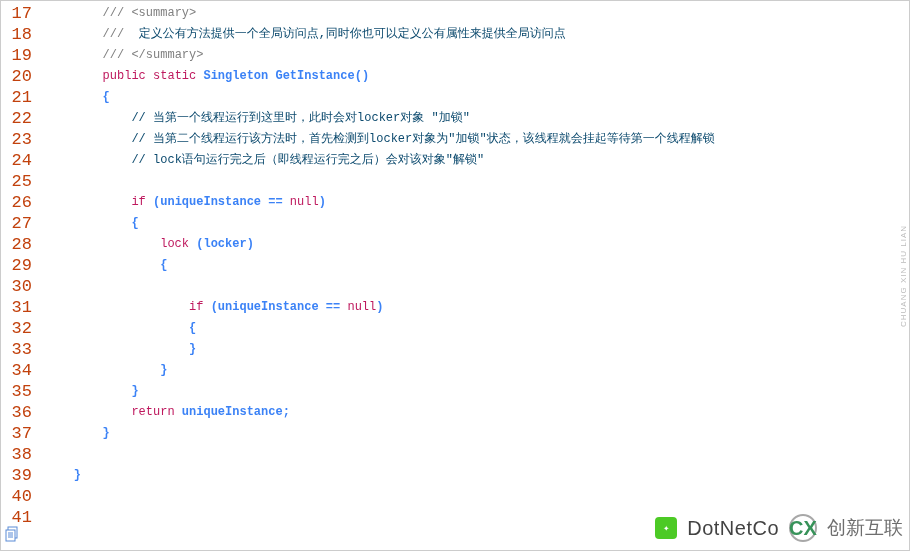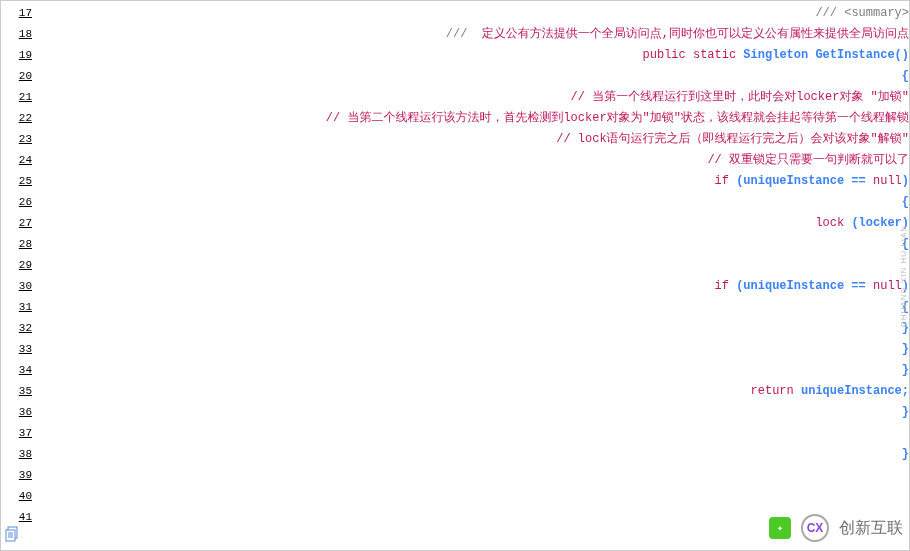--- a/index.html
+++ b/index.html
@@ -19,42 +19,40 @@
     width: 38px;
     background: #fff;
     border-right: 1px solid transparent;
     text-align: right;
     padding-top: 2px;
     flex-shrink: 0;
   }
   .gutter .ln {
     height: 21px;
     line-height: 21px;
-    color: #000000;
-    font-size: 11px;
+    color: #c2410c;
+    font-size: 17px;
     padding-right: 6px;
     font-family: "Courier New", monospace;
-    text-decoration: underline;
   }
   .code {
     flex: 1;
     padding-top: 2px;
     padding-left: 6px;
     overflow: hidden;
   }
   .code .cl {
     height: 21px;
     line-height: 21px;
     white-space: pre;
     font-family: "Courier New", monospace;
     color: #000;
-    text-align: right;
   }
   .c-gray   { color: #808080; }   
-  .c-green  { color: #be185d; }   
+  .c-green  { color: #0c4a6e; }   
   .c-blue   { color: #be185d; }   
   .c-text   { color: #3b82f6; font-weight: bold; }
 
   .toolbar {
     position: absolute;
     left: 4px;
     bottom: 4px;
   }
   .copy-icon {
     width: 16px; height: 16px;
@@ -82,31 +80,31 @@
   }
   .wechat-icon span { color:#fff; font-size:10px; font-weight:bold; }
   .overlay-text {
     font-family: Arial, sans-serif;
     font-size: 20px;
     color: #222;
     letter-spacing: 0.5px;
   }
   .cx-logo {
     font-family: Arial, sans-serif;
-    font-size: 12px;
+    font-size: 20px;
     font-weight: bold;
-    color: #6d28d9;
+    color: #15803d;
     border: 2px solid #999;
     border-radius: 50%;
     width: 28px; height: 28px;
     display:flex;align-items:center;justify-content:center;
   }
   .cx-text {
     font-family: "Microsoft YaHei", sans-serif;
-    font-size: 16px;
+    font-size: 19px;
     color: #555;
   }
   .side-text {
     position: absolute;
     right: 1px;
     top: 50%;
     transform: translateY(-50%) rotate(180deg);
     writing-mode: vertical-rl;
     font-size: 8px;
     color: #bbb;
@@ -141,26 +139,27 @@
       <div class="ln">36</div>
       <div class="ln">37</div>
       <div class="ln">38</div>
       <div class="ln">39</div>
       <div class="ln">40</div>
       <div class="ln">41</div>
     </div>
   <div class="code" id="code">
       <div class="cl"><span>        </span><span class="c-gray">/// </span><span class="c-gray">&lt;summary&gt;</span></div>
       <div class="cl"><span>        </span><span class="c-gray">///  </span><span class="c-green">定义公有方法提供一个全局访问点,同时你也可以定义公有属性来提供全局访问点</span></div>
+      <div class="cl"><span>        </span><span class="c-gray">/// </span><span class="c-gray">&lt;/summary&gt;</span></div>
       <div class="cl"><span>        </span><span class="c-blue">public</span><span class="c-text"> </span><span class="c-blue">static</span><span class="c-text"> Singleton GetInstance()</span></div>
       <div class="cl"><span>        </span><span class="c-text">{</span></div>
       <div class="cl"><span>            </span><span class="c-green">// 当第一个线程运行到这里时，此时会对locker对象 "加锁"</span></div>
       <div class="cl"><span>            </span><span class="c-green">// 当第二个线程运行该方法时，首先检测到locker对象为"加锁"状态，该线程就会挂起等待第一个线程解锁</span></div>
       <div class="cl"><span>            </span><span class="c-green">// lock语句运行完之后（即线程运行完之后）会对该对象"解锁"</span></div>
-      <div class="cl"><span>            </span><span class="c-green">// 双重锁定只需要一句判断就可以了</span></div>
+      <div class="cl"><span>            </span></div>
       <div class="cl"><span>            </span><span class="c-blue">if</span><span class="c-text"> (uniqueInstance == </span><span class="c-blue">null</span><span class="c-text">)</span></div>
       <div class="cl"><span>            </span><span class="c-text">{</span></div>
       <div class="cl"><span>                </span><span class="c-blue">lock</span><span class="c-text"> (locker)</span></div>
       <div class="cl"><span>                </span><span class="c-text">{</span></div>
       <div class="cl"><span>                    </span></div>
       <div class="cl"><span>                    </span><span class="c-blue">if</span><span class="c-text"> (uniqueInstance == </span><span class="c-blue">null</span><span class="c-text">)</span></div>
       <div class="cl"><span>                    </span><span class="c-text">{</span></div>
       <div class="cl"><span>                    </span><span class="c-text">}</span></div>
       <div class="cl"><span>                </span><span class="c-text">}</span></div>
       <div class="cl"><span>            </span><span class="c-text">}</span></div>
@@ -180,17 +179,18 @@
       <line x1="3" y1="9" x2="8" y2="9" stroke="#5a8bd6" stroke-width="1"></line>
       <line x1="3" y1="11" x2="8" y2="11" stroke="#5a8bd6" stroke-width="1"></line>
     </svg>
   </span>
 </div>
 
 <div class="overlay">
   <span class="wechat-icon">
       <span>✦</span>
     </span>
+  <span class="overlay-text">DotNetCo</span>
   <span class="cx-logo">CX</span>
   <span class="cx-text">创新互联</span>
 </div>
 
 <div class="side-text">CHUANG XIN HU LIAN</div>
 
 </body></html>

